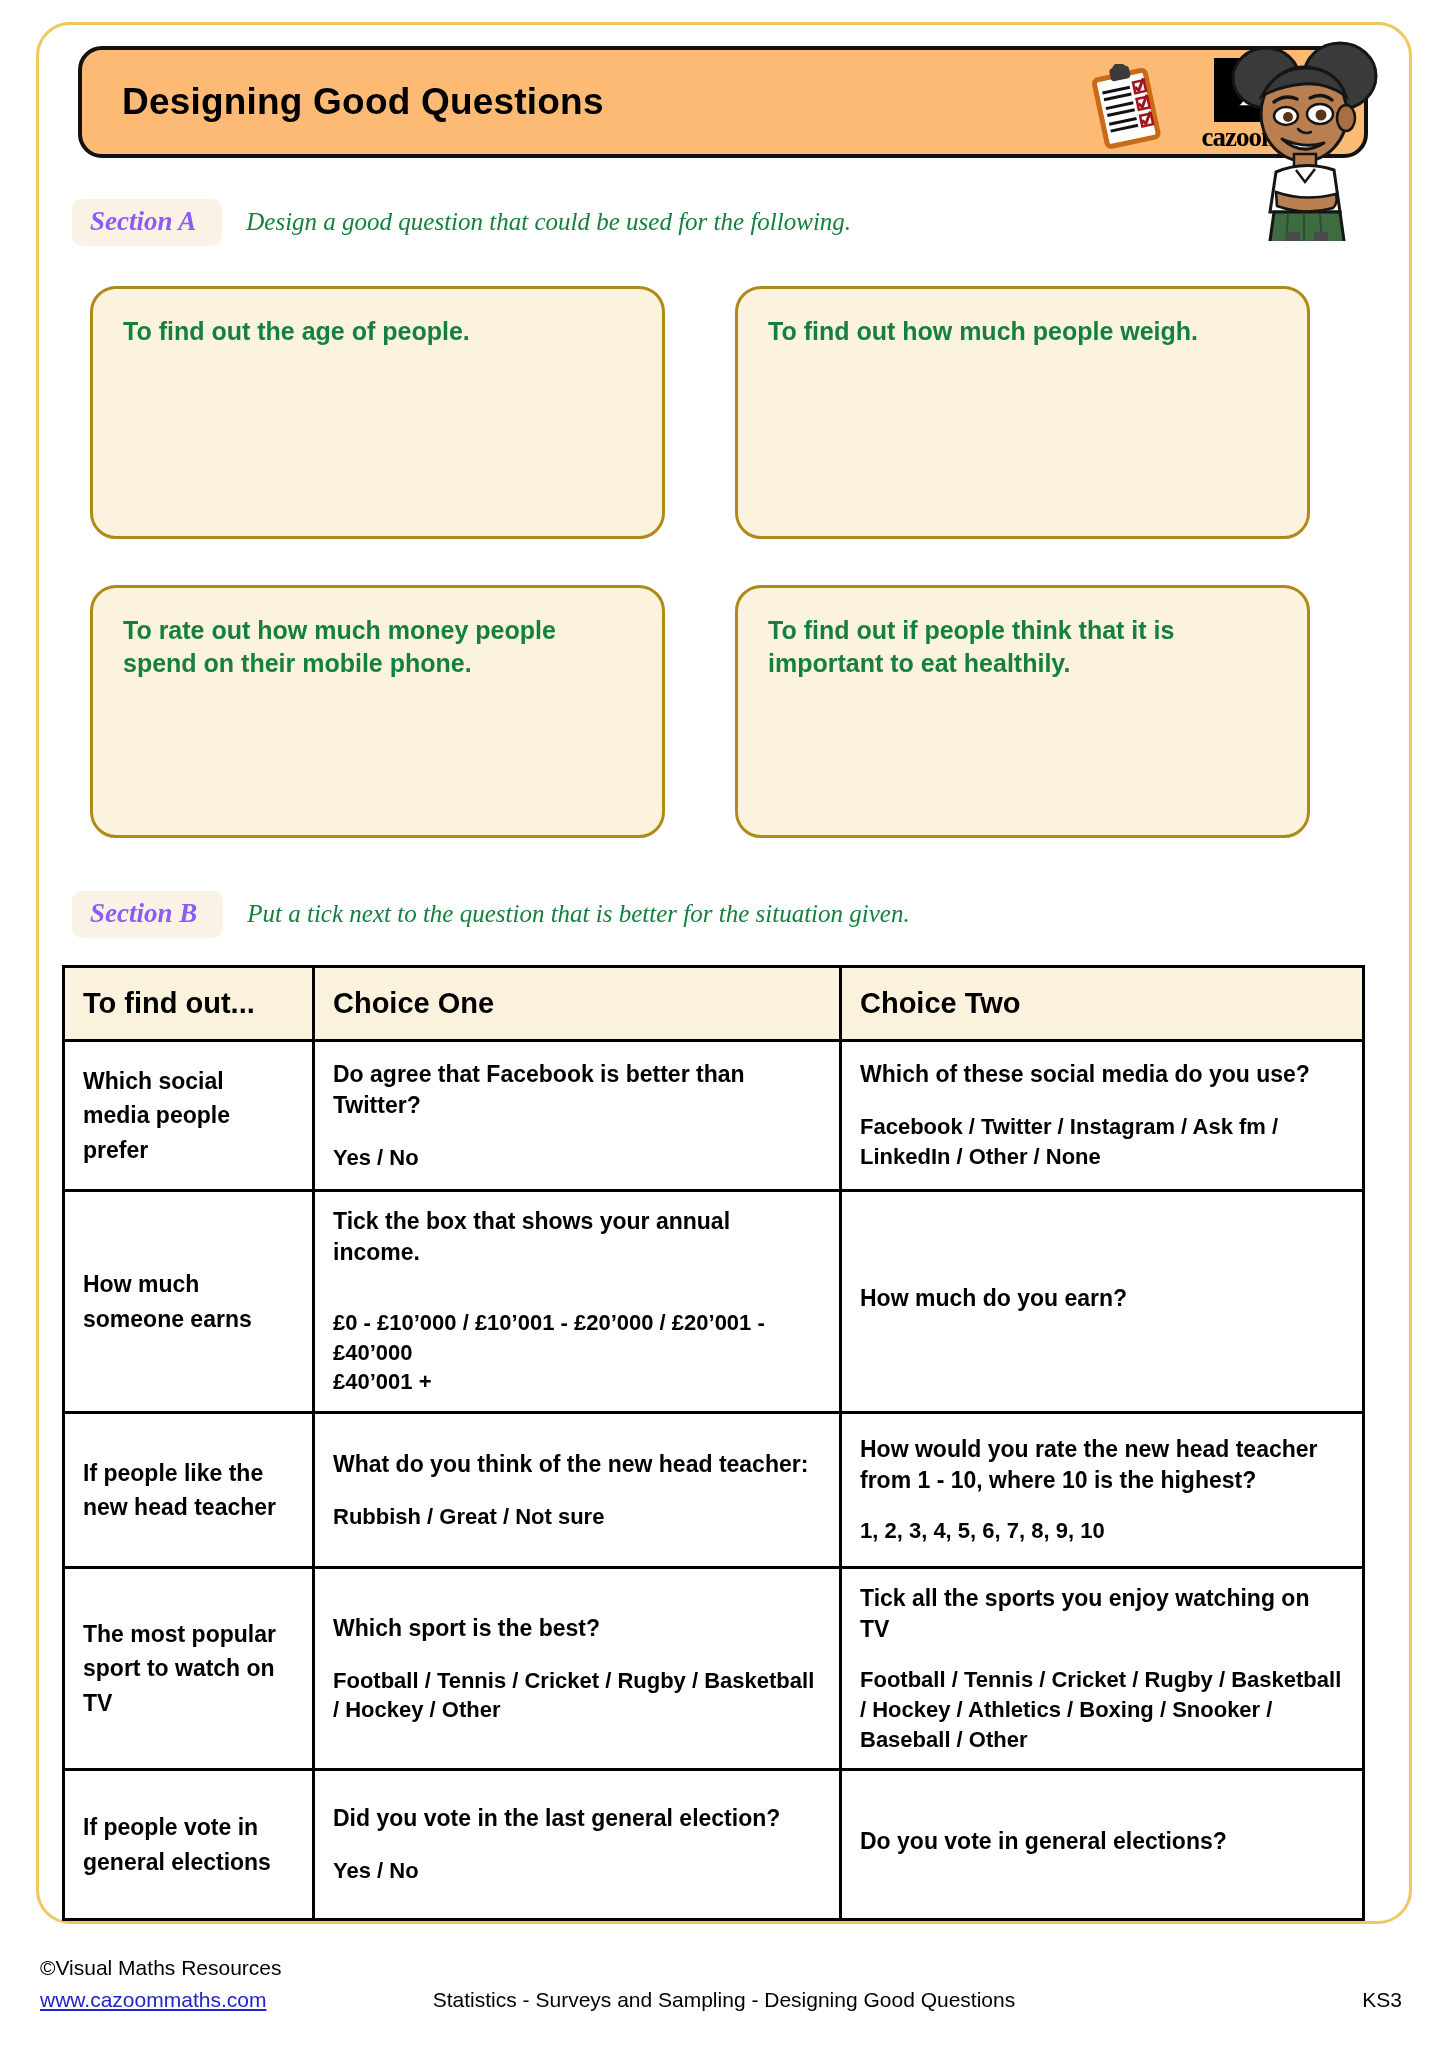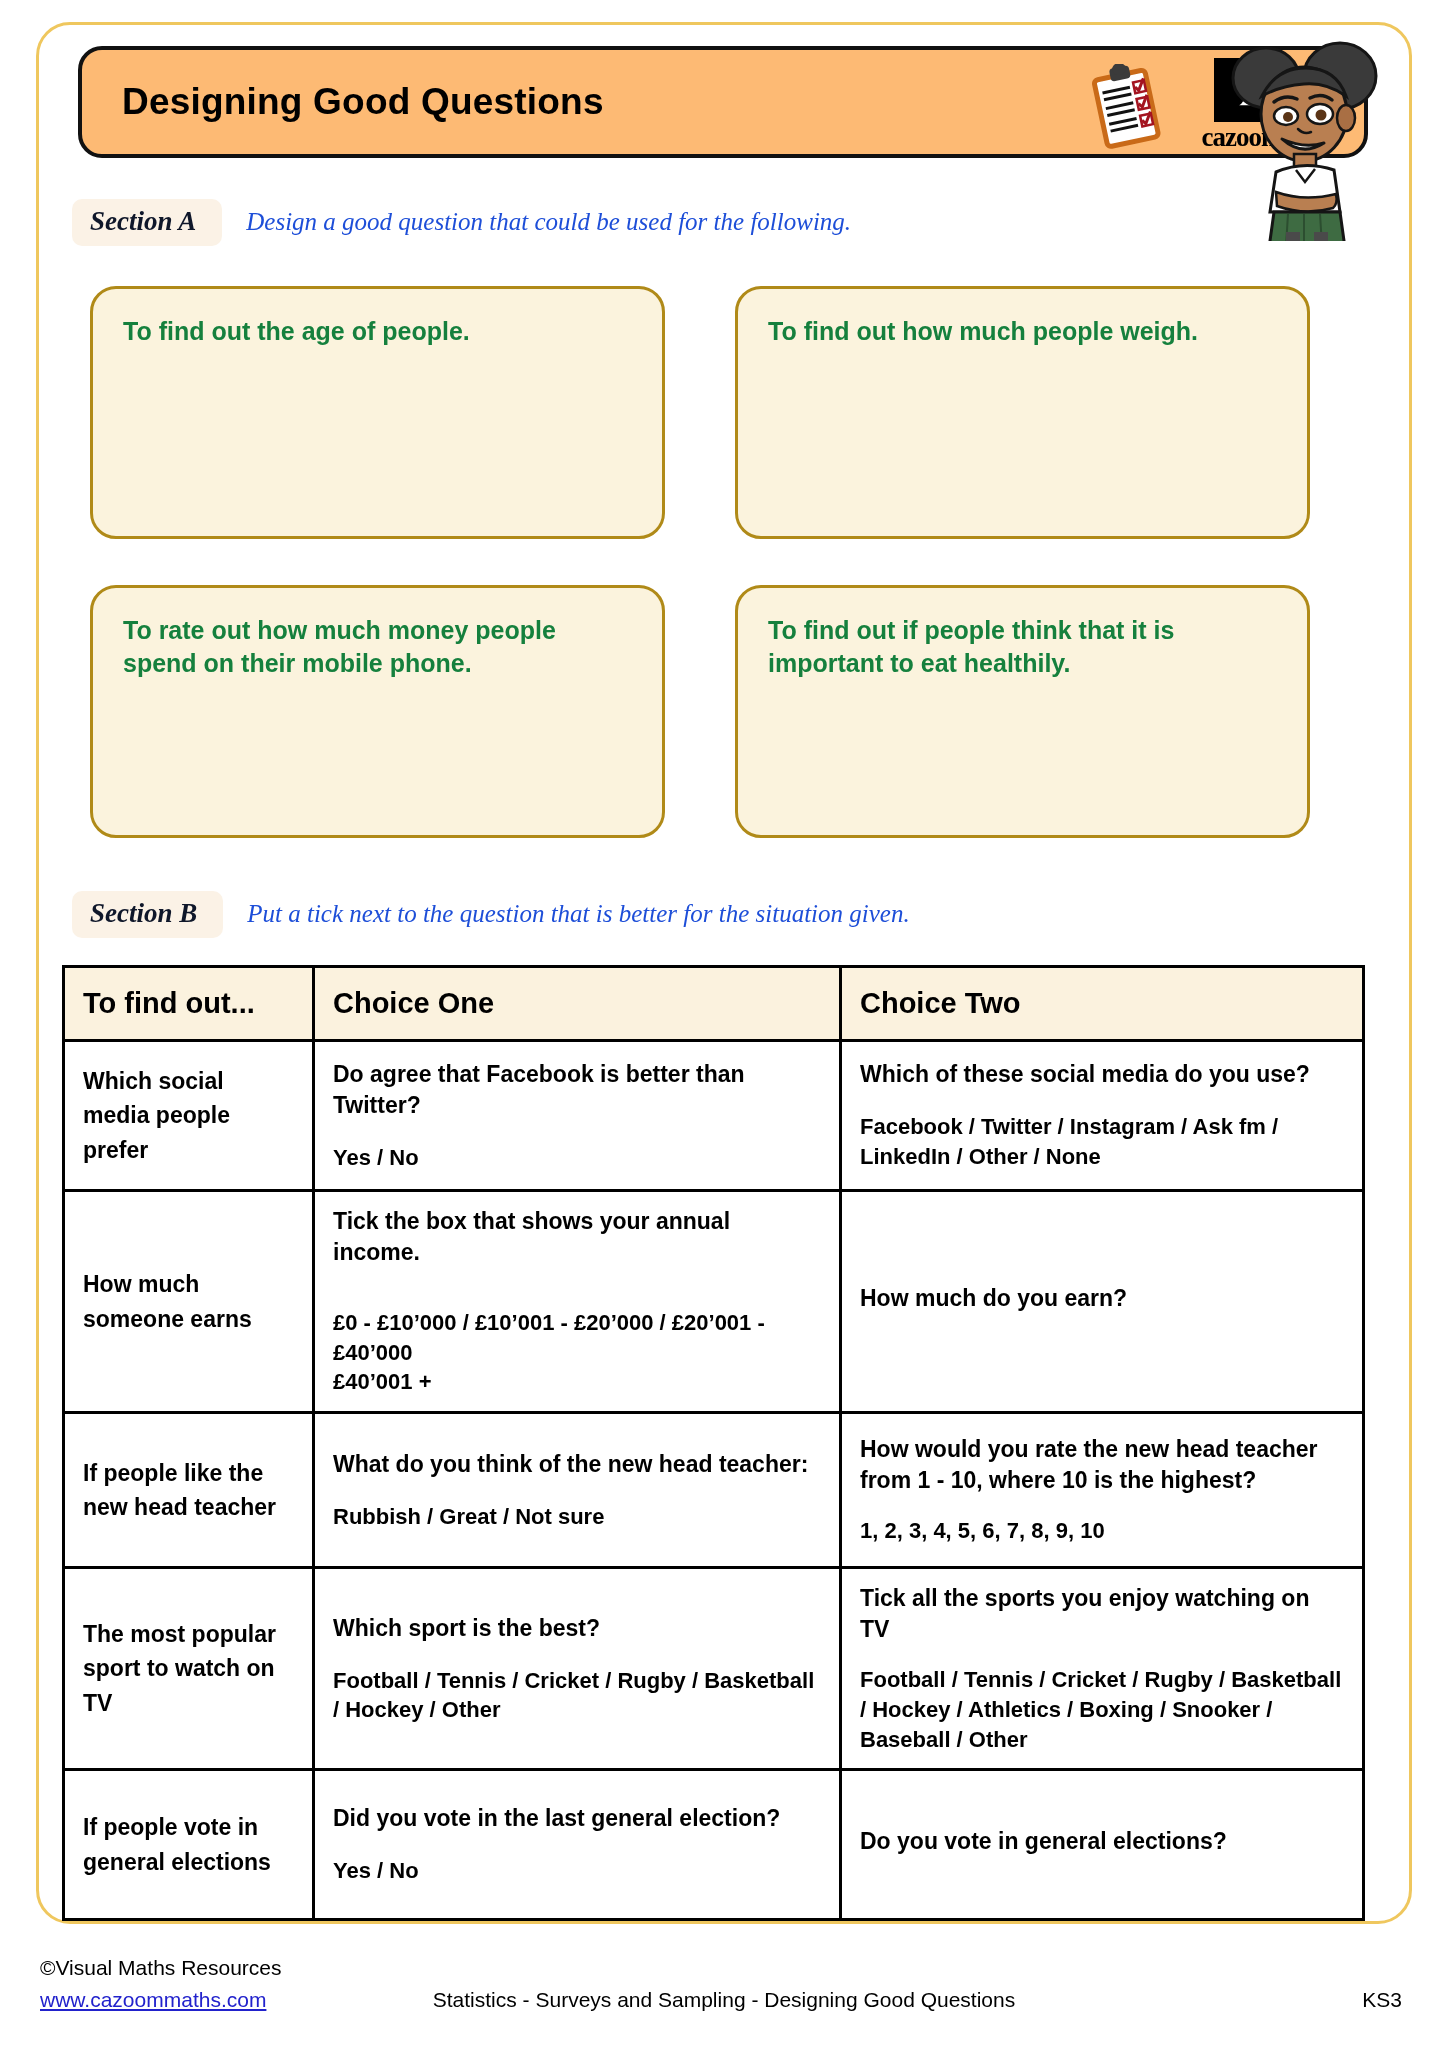--- a/index.html
+++ b/index.html
@@ -89,28 +89,28 @@
     height: 48px;
   }
   .section-pill {
     background: #FBF2E6;
     border-radius: 10px;
     padding: 7px 26px 9px 18px;
     font-family: "Liberation Serif", serif;
     font-style: italic;
     font-weight: bold;
     font-size: 27px;
-    color: #0f172a;
+    color: #8b5cf6;
     white-space: nowrap;
   }
   .section-desc {
     font-family: "Liberation Serif", serif;
     font-style: italic;
     font-size: 25px;
-    color: #1d4ed8;
+    color: #15803d;
     margin-left: 24px;
     white-space: nowrap;
   }
 
   
   .ansbox {
     position: absolute;
     background: #FBF3DD;
     border: 3px solid #B08A18;
     border-radius: 26px;

